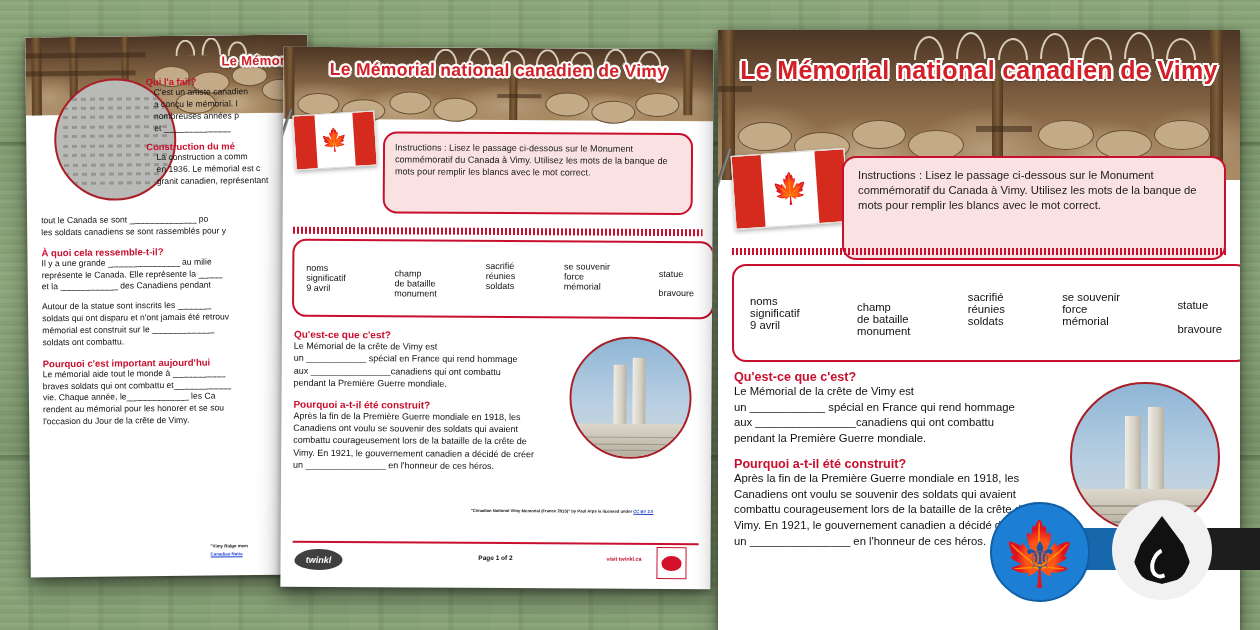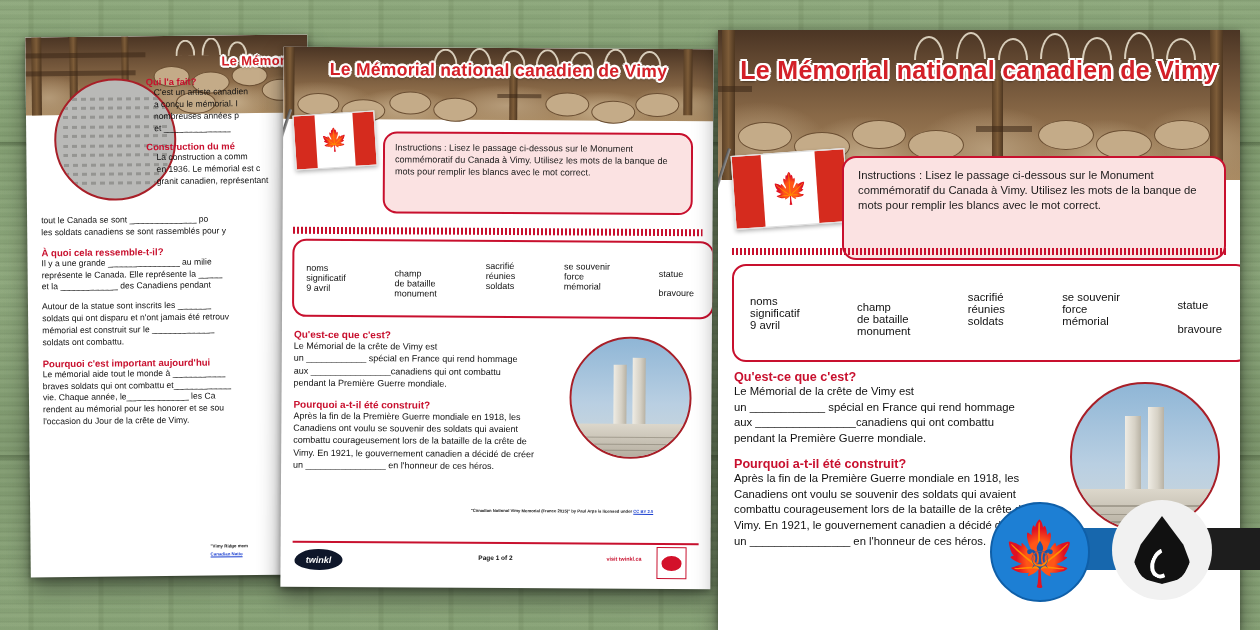--- a/index.html
+++ b/index.html
@@ -109,21 +109,21 @@
 
   .inscription{
     position:absolute;border-radius:50%;border:2.5px solid #a81f28;overflow:hidden;
     background:#b9b9b7;
   }
   .inscription .ln{position:absolute;left:6%;right:6%;height:3px;
     background:repeating-linear-gradient(90deg,#8e8e8b 0 5px,rgba(0,0,0,0) 5px 9px);opacity:.85;}
 
   .footer-rule{position:absolute;height:2px;background:#c8102e;}
   .twinkl{
-    position:absolute;background:#0f172a;color:#fff;font-weight:bold;
+    position:absolute;background:#404040;color:#fff;font-weight:bold;
     border-radius:50% 50% 48% 52% / 58% 52% 48% 42%;
     display:flex;align-items:center;justify-content:center;font-style:italic;
   }
   .twinkl:before,.twinkl:after{content:"";position:absolute;background:#d3112a;border-radius:50%;}
   .pagenum{position:absolute;color:#111;font-weight:bold;text-align:center;}
   .attrib{position:absolute;color:#111;font-weight:bold;white-space:nowrap;}
   .attrib .cc{color:#1a3fd0;text-decoration:underline;}
   .visit{position:absolute;color:#c8102e;font-weight:bold;}
   .badge-box{position:absolute;border:1.5px solid #c8102e;background:#fff;
     display:flex;align-items:center;justify-content:center;}

